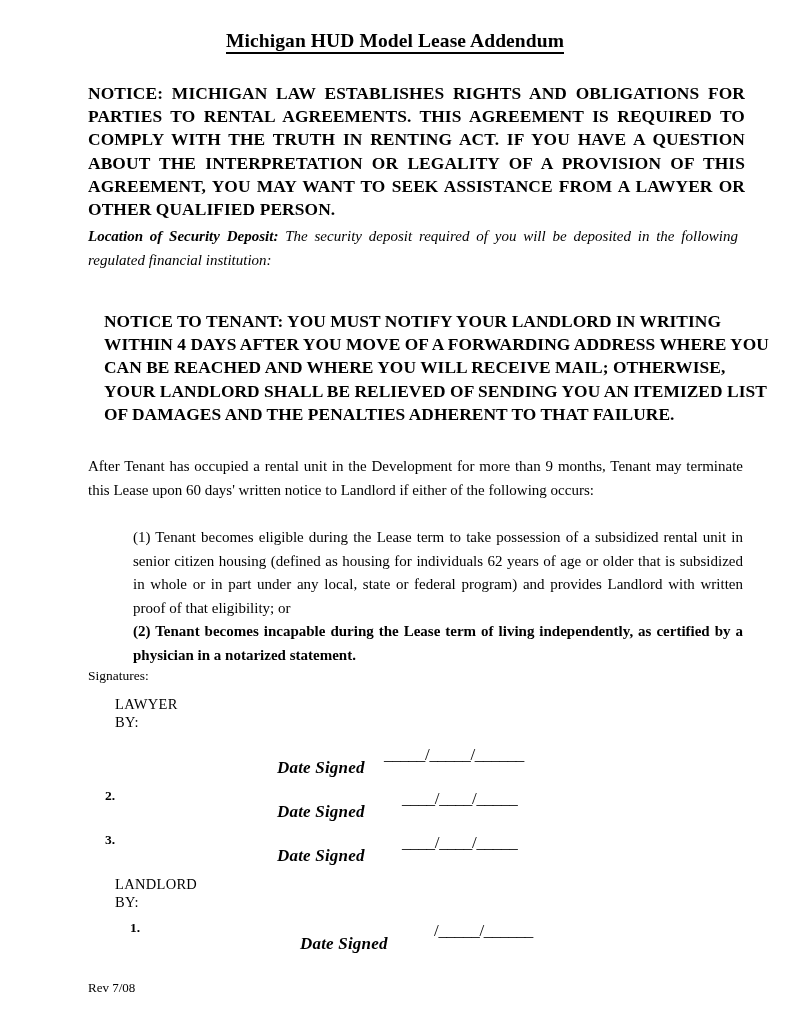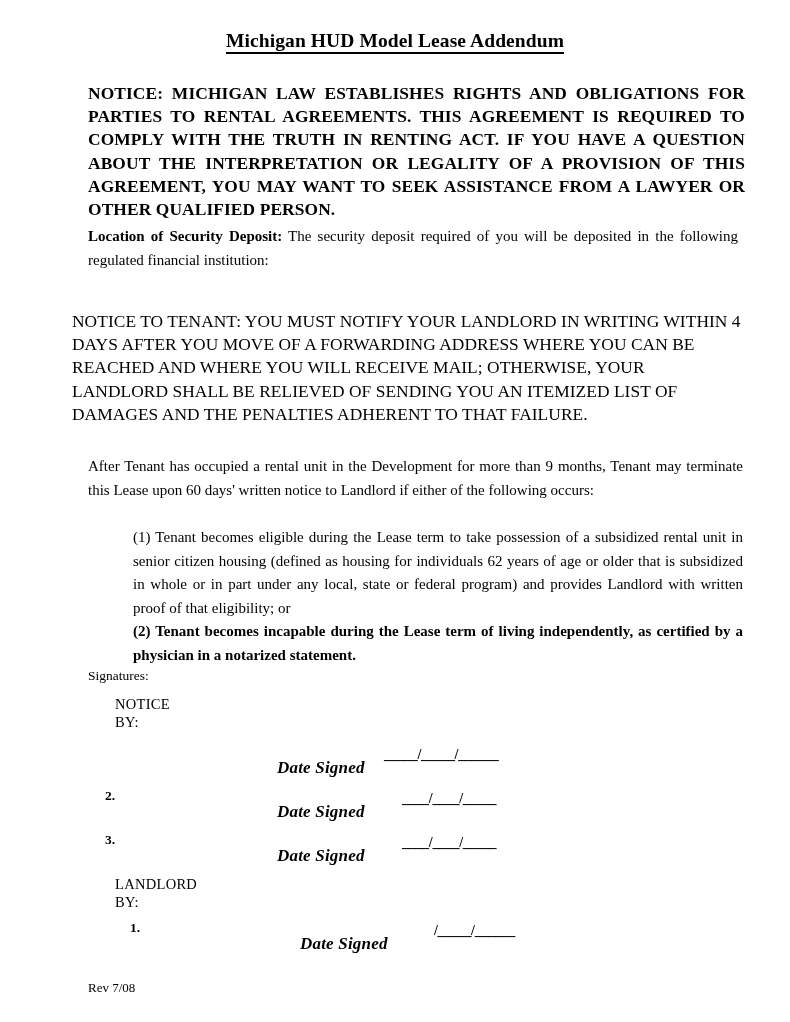--- a/index.html
+++ b/index.html
@@ -57,43 +57,44 @@
   
   .deposit-para {
     position: absolute;
     left: 88px;
     top: 224px;
     width: 650px;
     font-size: 15px;
     line-height: 24px;
     text-align: justify;
     text-align-last: left;
+    font-style: italic;
   }
   .deposit-para b { font-weight: bold; }
 
   .deposit-rule {
     position: absolute;
     left: 90px;
     top: 277px;
     width: 550px;
     font-size: 15px;
     line-height: 12px;
     white-space: nowrap;
     overflow: hidden;
     letter-spacing: -0.3px;
   }
 
   
   .notice-tenant {
     position: absolute;
-    left: 72px;
+    left: 104px;
     top: 310px;
     width: 672px;
     font-size: 17.4px;
-    font-weight: normal;
+    font-weight: bold;
     line-height: 23.2px;
     text-align: left;
     letter-spacing: 0.05px;
   }
 
   
   .after-para {
     position: absolute;
     left: 88px;
     top: 455px;
@@ -140,25 +141,24 @@
   .sig-line {
     position: absolute;
     font-size: 14px;
     line-height: 10px;
     white-space: nowrap;
     overflow: hidden;
     letter-spacing: -0.4px;
   }
   .date-field {
     position: absolute;
-    font-size: 14px;
+    font-size: 17px;
     line-height: 10px;
     white-space: nowrap;
     letter-spacing: -0.3px;
-    font-weight: bold;
   }
   .date-signed {
     position: absolute;
     font-size: 17px;
     font-weight: bold;
     letter-spacing: 0.2px;
     font-style: italic;
   }
 
   
@@ -204,21 +204,21 @@
   <div class="notice-tenant">NOTICE TO TENANT: YOU MUST NOTIFY YOUR LANDLORD IN WRITING WITHIN 4 DAYS AFTER YOU MOVE OF A FORWARDING ADDRESS WHERE YOU CAN BE REACHED AND WHERE YOU WILL RECEIVE MAIL; OTHERWISE, YOUR LANDLORD SHALL BE RELIEVED OF SENDING YOU AN ITEMIZED LIST OF DAMAGES AND THE PENALTIES ADHERENT TO THAT FAILURE.</div>
 
   <div class="after-para">After Tenant has occupied a rental unit in the Development for more than 9 months, Tenant may terminate this Lease upon 60 days' written notice to Landlord if either of the following occurs:</div>
 
   <div class="clause clause-1">(1) Tenant becomes eligible during the Lease term to take possession of a subsidized rental unit in senior citizen housing (defined as housing for individuals 62 years of age or older that is subsidized in whole or in part under any local, state or federal program) and provides Landlord with written proof of that eligibility; or</div>
   <div class="clause clause-2">(2) Tenant becomes incapable during the Lease term of living independently, as certified by a physician in a notarized statement.</div>
 
   <div class="sig-label">Signatures:</div>
 
   <div class="party-name party-tenant">
-    <div>NOTICE</div>
+    <div>LAWYER</div>
     <div>BY:</div>
   </div>
 
   <div class="sig-line r1-line">______________________________________</div>
   <div class="date-field r1-date">_____/_____/______</div>
   <div class="date-signed r1-cap">Date Signed</div>
 
   <div class="sig-num r2-num">2.</div>
   <div class="sig-line r2-line">__________________________________________</div>
   <div class="date-field r2-date">____/____/_____</div>

